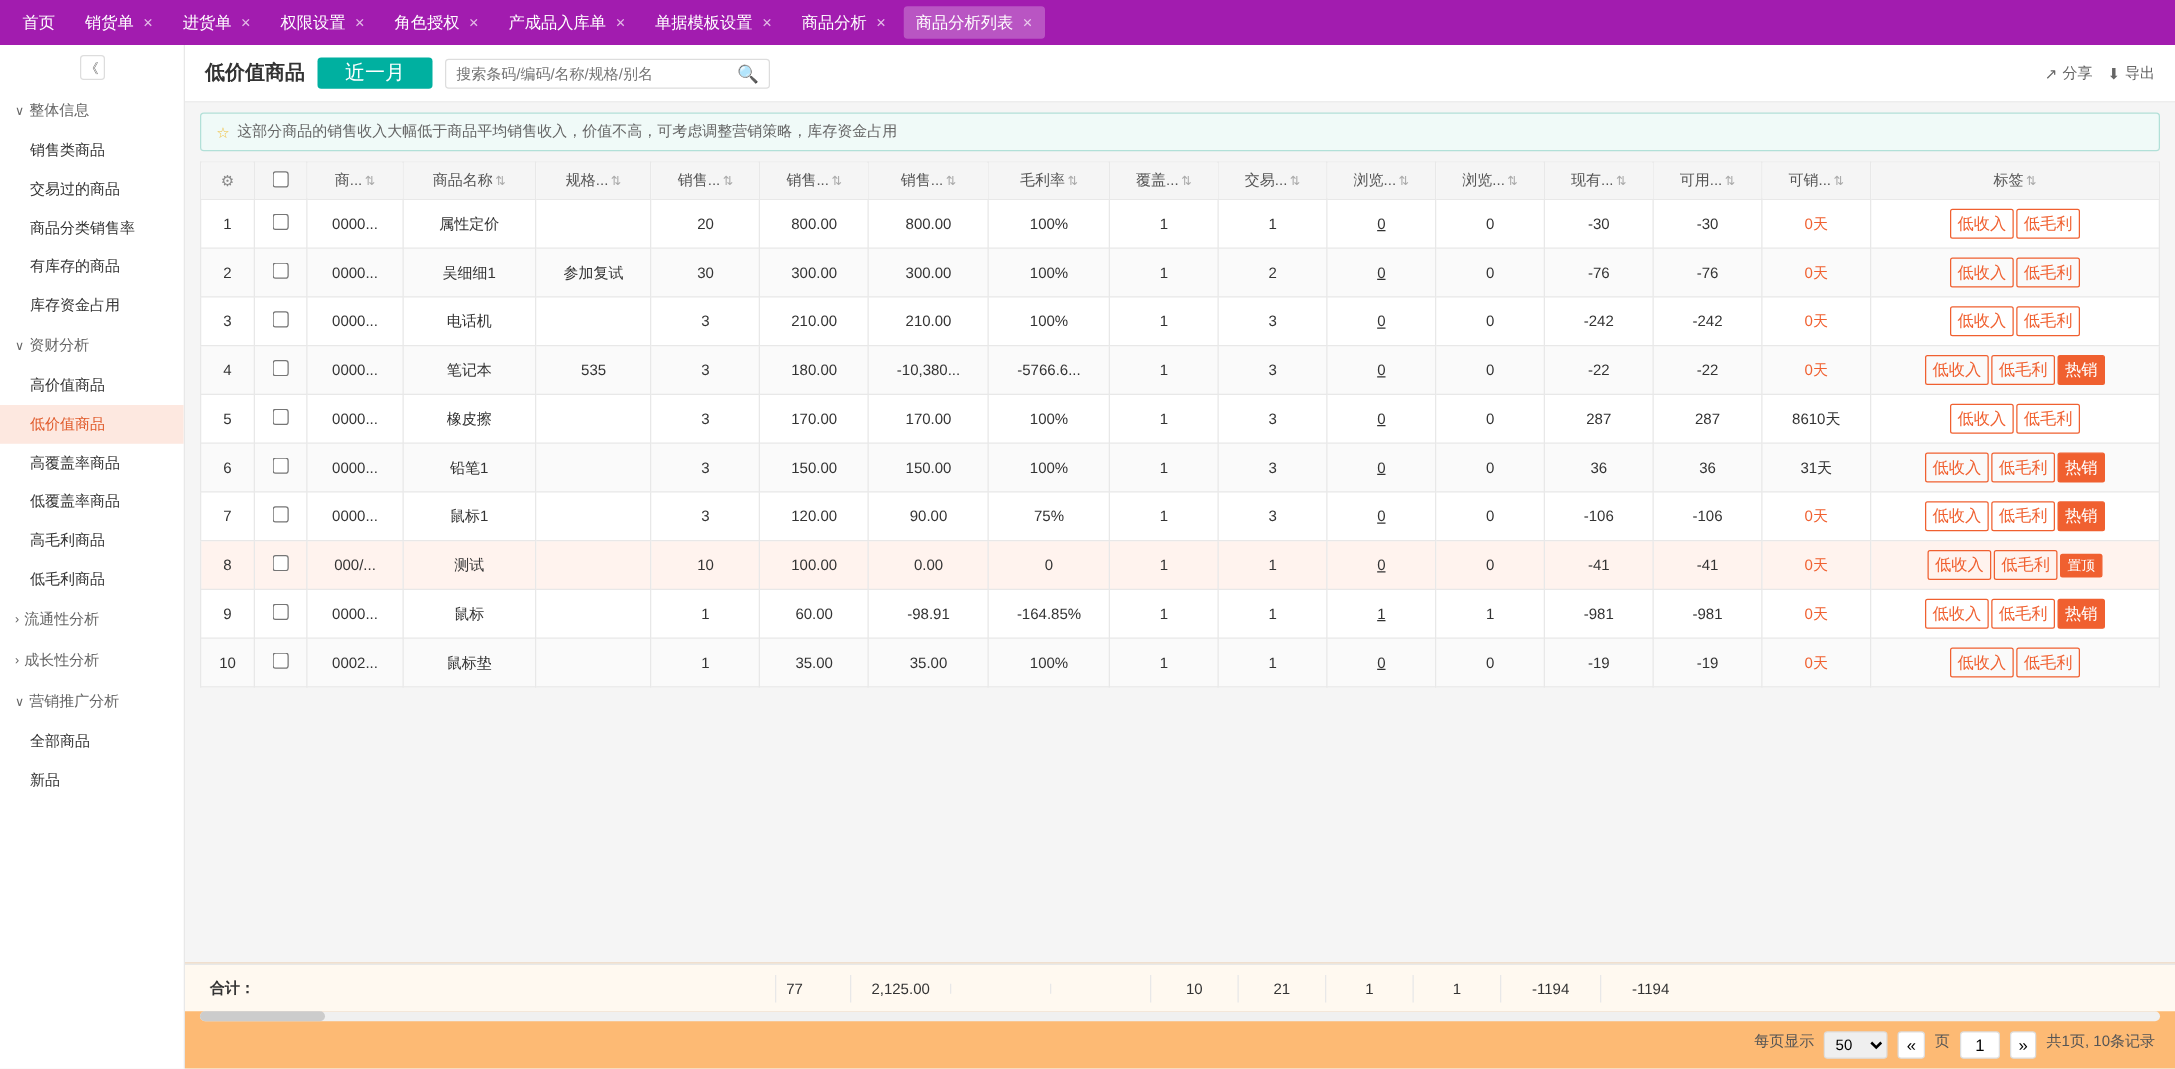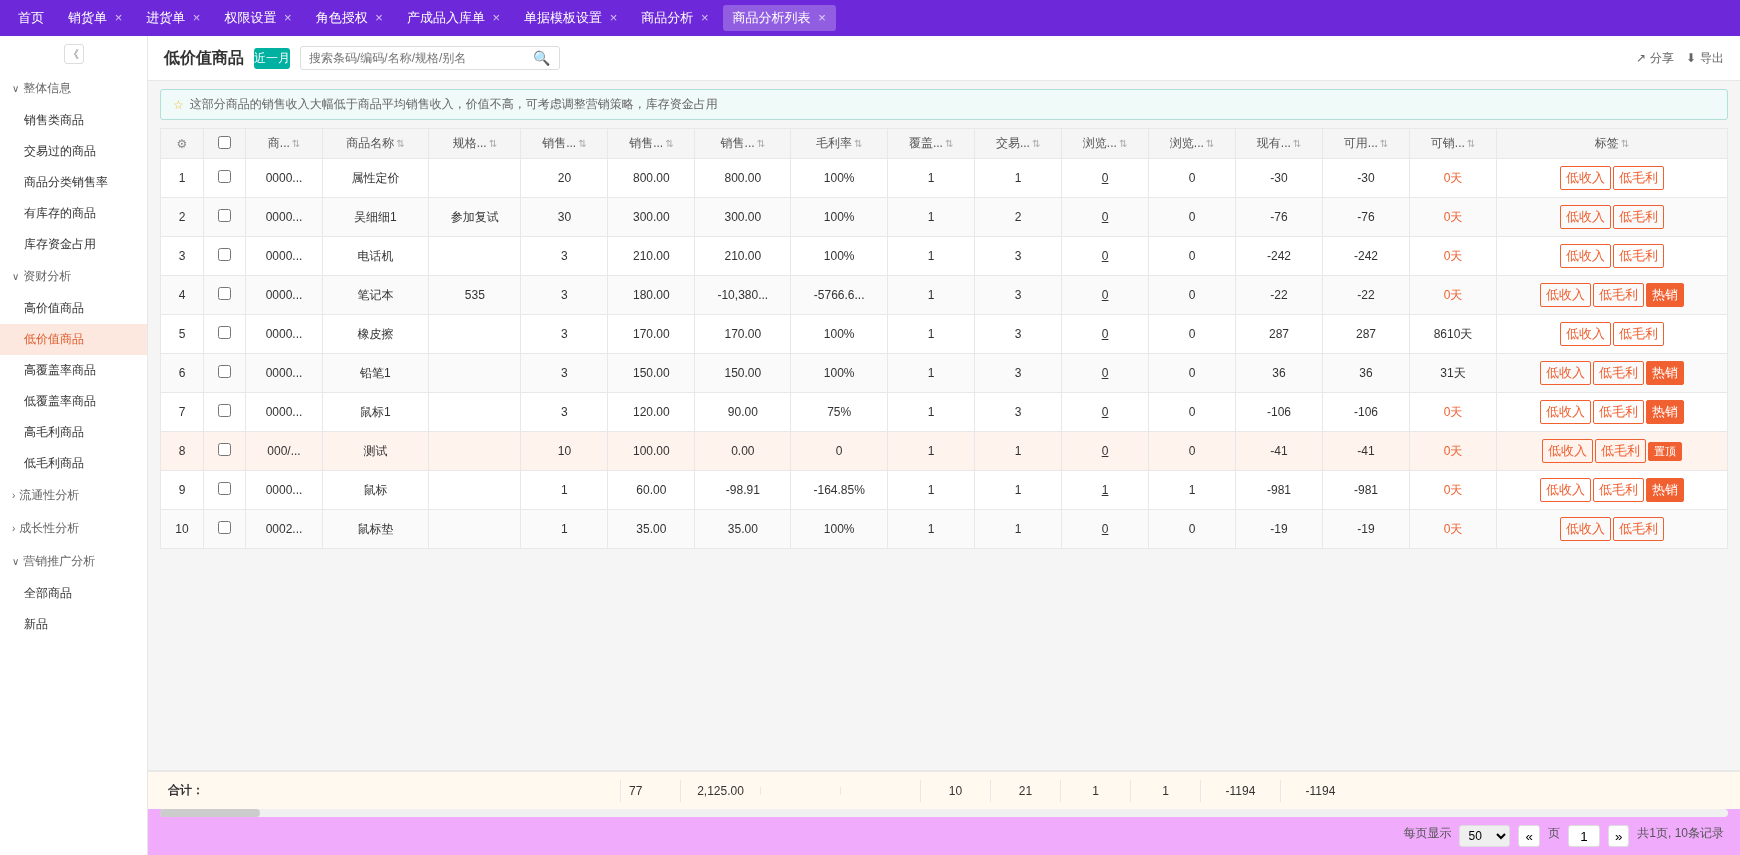--- a/index.html
+++ b/index.html
@@ -1,20 +1,20 @@
 <!DOCTYPE html>
 <html><head>
   <meta charset="utf-8">
   <style>
     * { box-sizing: border-box; margin: 0; padding: 0; }
     body { font-family: "Microsoft YaHei", Arial, sans-serif; font-size: 12px; background: #f5f5f5; color: #333; }
     
     
     .top-nav {
-      background: #6d28d9;
+      background: #a21caf;
       display: flex;
       align-items: center;
       height: 36px;
       padding: 0 8px;
       gap: 4px;
     }
     .nav-item {
       color: #fff;
       padding: 4px 10px;
       cursor: pointer;
@@ -74,23 +74,23 @@
       border-bottom: 1px solid #e8e8e8;
     }
     .page-title {
       font-size: 16px;
       font-weight: bold;
       color: #333;
     }
     .filter-tag {
       background: #00b0a0;
       color: #fff;
-      padding: 2px 0;
-      border-radius: 3px;
-      font-size: 12px;
+      padding: 2px 22px;
+      border-radius: 3px;
+      font-size: 16px;
       cursor: pointer;
     }
     .search-box {
       display: flex;
       align-items: center;
       border: 1px solid #ddd;
       border-radius: 3px;
       padding: 3px 8px;
       gap: 4px;
       background: #fff;
@@ -181,21 +181,21 @@
       font-size: 13px;
       margin: 1px;
     }
     .tag-low-income { color: #f06030; border: 1px solid #f06030; }
     .tag-hot { color: #fff; background: #f06030; border: 1px solid #f06030; }
     
     .underline { text-decoration: underline; cursor: pointer; }
     
     
     .footer {
-      background: #f0abfc;
+      background: #fdba74;
       border-top: 1px solid #e8e8e8;
     }
     
     .pagination {
       display: flex;
       justify-content: flex-end;
       padding: 8px 16px;
       gap: 8px;
       font-size: 12px;
       color: #555;

